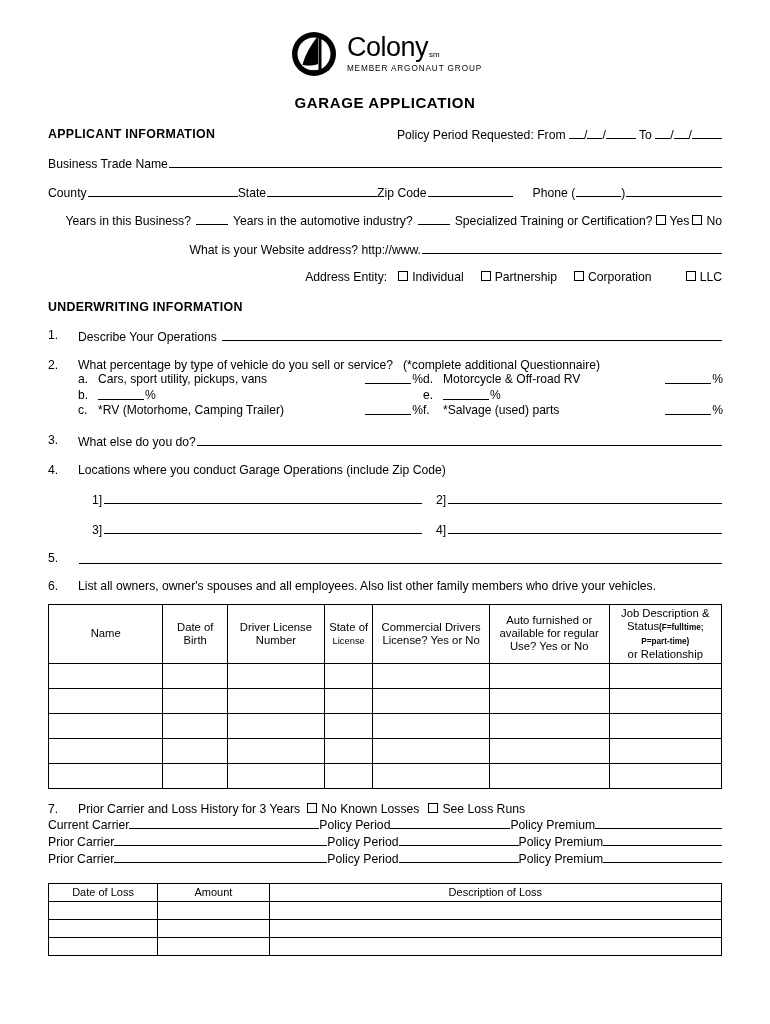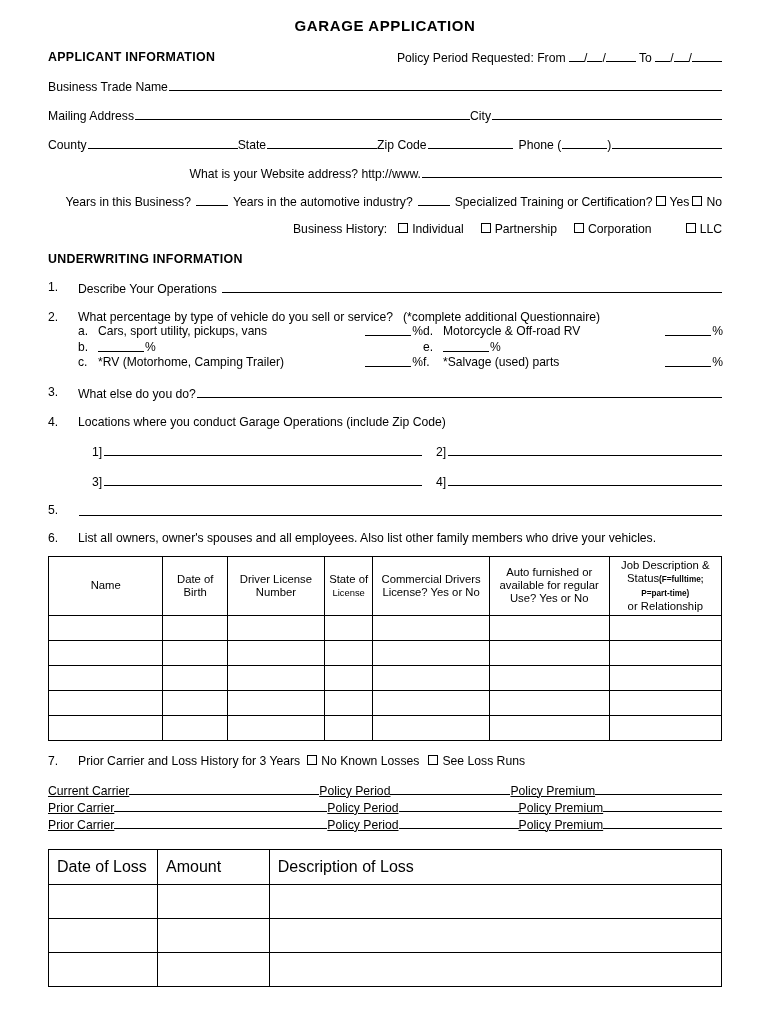--- a/index.html
+++ b/index.html
@@ -145,106 +145,119 @@
     text-align: center;
     vertical-align: middle;
     padding: 2px 1px;
   }
   .emp-table th { height: 54px; }
   .emp-table td { height: 20px; }
   .th-small { font-size: 9.4px; }
   .th-tiny { font-size: 8.2px; font-weight: bold; }
 
   
-  .carrier-block { margin-top: 14px; font-size: 12.2px; text-decoration: underline; }
+  .carrier-block { font-size: 12.2px; }
   .carrier-row { display: flex; align-items: baseline; line-height: 16px; white-space: nowrap; }
   .c-lbl { flex: 0 0 auto; }
   .c-fill1 { flex: 0 0 190px; border-bottom: 1px solid #000; height: 12px; }
   .c-fill2 { flex: 0 0 120px; border-bottom: 1px solid #000; height: 12px; }
   .c-fill3 { flex: 1 1 auto; border-bottom: 1px solid #000; height: 12px; }
 
   
   .loss-table {
     width: 100%;
     border-collapse: collapse;
     margin-top: 16px;
     table-layout: fixed;
   }
   .loss-table th, .loss-table td {
     border: 1.2px solid #000;
     font-weight: normal;
-    font-size: 16px;
-    text-align: left;
+    font-size: 11px;
+    text-align: center;
     height: 17px;
-    padding: 8px;
+    padding: 0;
   }
 </style>
 </head>
 <body>
 
 <div class="page">
 
+  <div class="logo-block">
+    <div class="logo-inner">
+      <span class="logo-mark">
+        <svg width="52" height="47" viewBox="0 0 52 47">
+          <path d="M26 2 A22 22 0 1 0 26 46 A22 22 0 1 0 26 2 Z M26 7.5 A16.5 16.5 0 1 1 26 40.5 A16.5 16.5 0 1 1 26 7.5 Z" fill="#000"></path>
+          <path d="M30.5 4 L30.5 40 L33.5 40 L33.5 4 Z" fill="#000"></path>
+          <path d="M30 6 C30 6 18 20 14.5 35 C14.5 35 24 36.5 30 34 Z" fill="#000"></path>
+          <path d="M9 37 C16 41.5 34 41.5 43 36 L41 40.5 C32 44 17 43.5 11 40 Z" fill="#000"></path>
+        </svg>
+      </span>
+      <span class="logo-text-wrap">
+        <span class="logo-word">
+          <span>Colony</span>
+            <span class="logo-sm">sm</span>
+        </span>
+        <span class="logo-sub">MEMBER ARGONAUT GROUP</span>
+      </span>
+    </div>
+  </div>
 
   <div class="doc-title">GARAGE APPLICATION</div>
 
   <div class="applicant-line">
     <span class="sec-head">APPLICANT INFORMATION</span>
     <span class="policy-period">
       <span>Policy Period Requested:</span>
       <span>From</span>
       <span class="dt"></span>/<span class="dt"></span>/<span class="dt yr"></span>
       <span>To</span>
       <span class="dt"></span>/<span class="dt"></span>/<span class="dt yr"></span>
     </span>
   </div>
 
   <div class="row">
     <span class="lbl">Business Trade Name</span>
     <span class="fill"></span>
   </div>
 
-  <div class="row">
-    <span class="lbl">Mailing Address</span>
-    <span class="fill fx" style="width:335px"></span>
-    <span class="lbl">City</span>
-    <span class="fill"></span>
-  </div>
 
   <div class="row">
     <span class="lbl">County</span>
     <span class="fill fx" style="width:150px"></span>
     <span class="lbl">State</span>
     <span class="fill fx" style="width:110px"></span>
     <span class="lbl">Zip Code</span>
     <span class="fill fx" style="width:85px"></span>
-    <span class="lbl" style="margin-left:6px">Phone (</span>
+    <span class="lbl" style="margin-left:20px">Phone (</span>
     <span class="fill fx" style="width:45px"></span>
     <span class="lbl">)</span>
     <span class="fill"></span>
-  </div>
-
-  <div class="row">
-    <span class="lbl">What is your Website address? http://www.</span>
-    <span class="fill fx" style="width:300px"></span>
   </div>
 
   <div class="row">
     <span class="lbl">Years in this Business?</span>
     <span class="blank-s" style="width:32px;margin:0 5px"></span>
     <span class="lbl">Years in the automotive industry?</span>
     <span class="blank-s" style="width:32px;margin:0 5px"></span>
     <span class="lbl">Specialized Training or Certification?</span>
     <span class="cb"></span>
     <span class="lbl">Yes</span>
     <span class="cb"></span>
     <span class="lbl">No</span>
   </div>
 
   <div class="row">
-    <span class="lbl" style="margin-right:8px">Business History:</span>
+    <span class="lbl">What is your Website address? http://www.</span>
+    <span class="fill fx" style="width:300px"></span>
+  </div>
+
+  <div class="row">
+    <span class="lbl" style="margin-right:8px">Address Entity:</span>
     <span class="cb"></span>
     <span class="lbl" style="margin-right:14px">Individual</span>
     <span class="cb"></span>
     <span class="lbl" style="margin-right:14px">Partnership</span>
     <span class="cb"></span>
     <span class="lbl" style="margin-right:31px">Corporation</span>
     <span class="cb"></span>
     <span class="lbl">LLC</span>
   </div>
 

